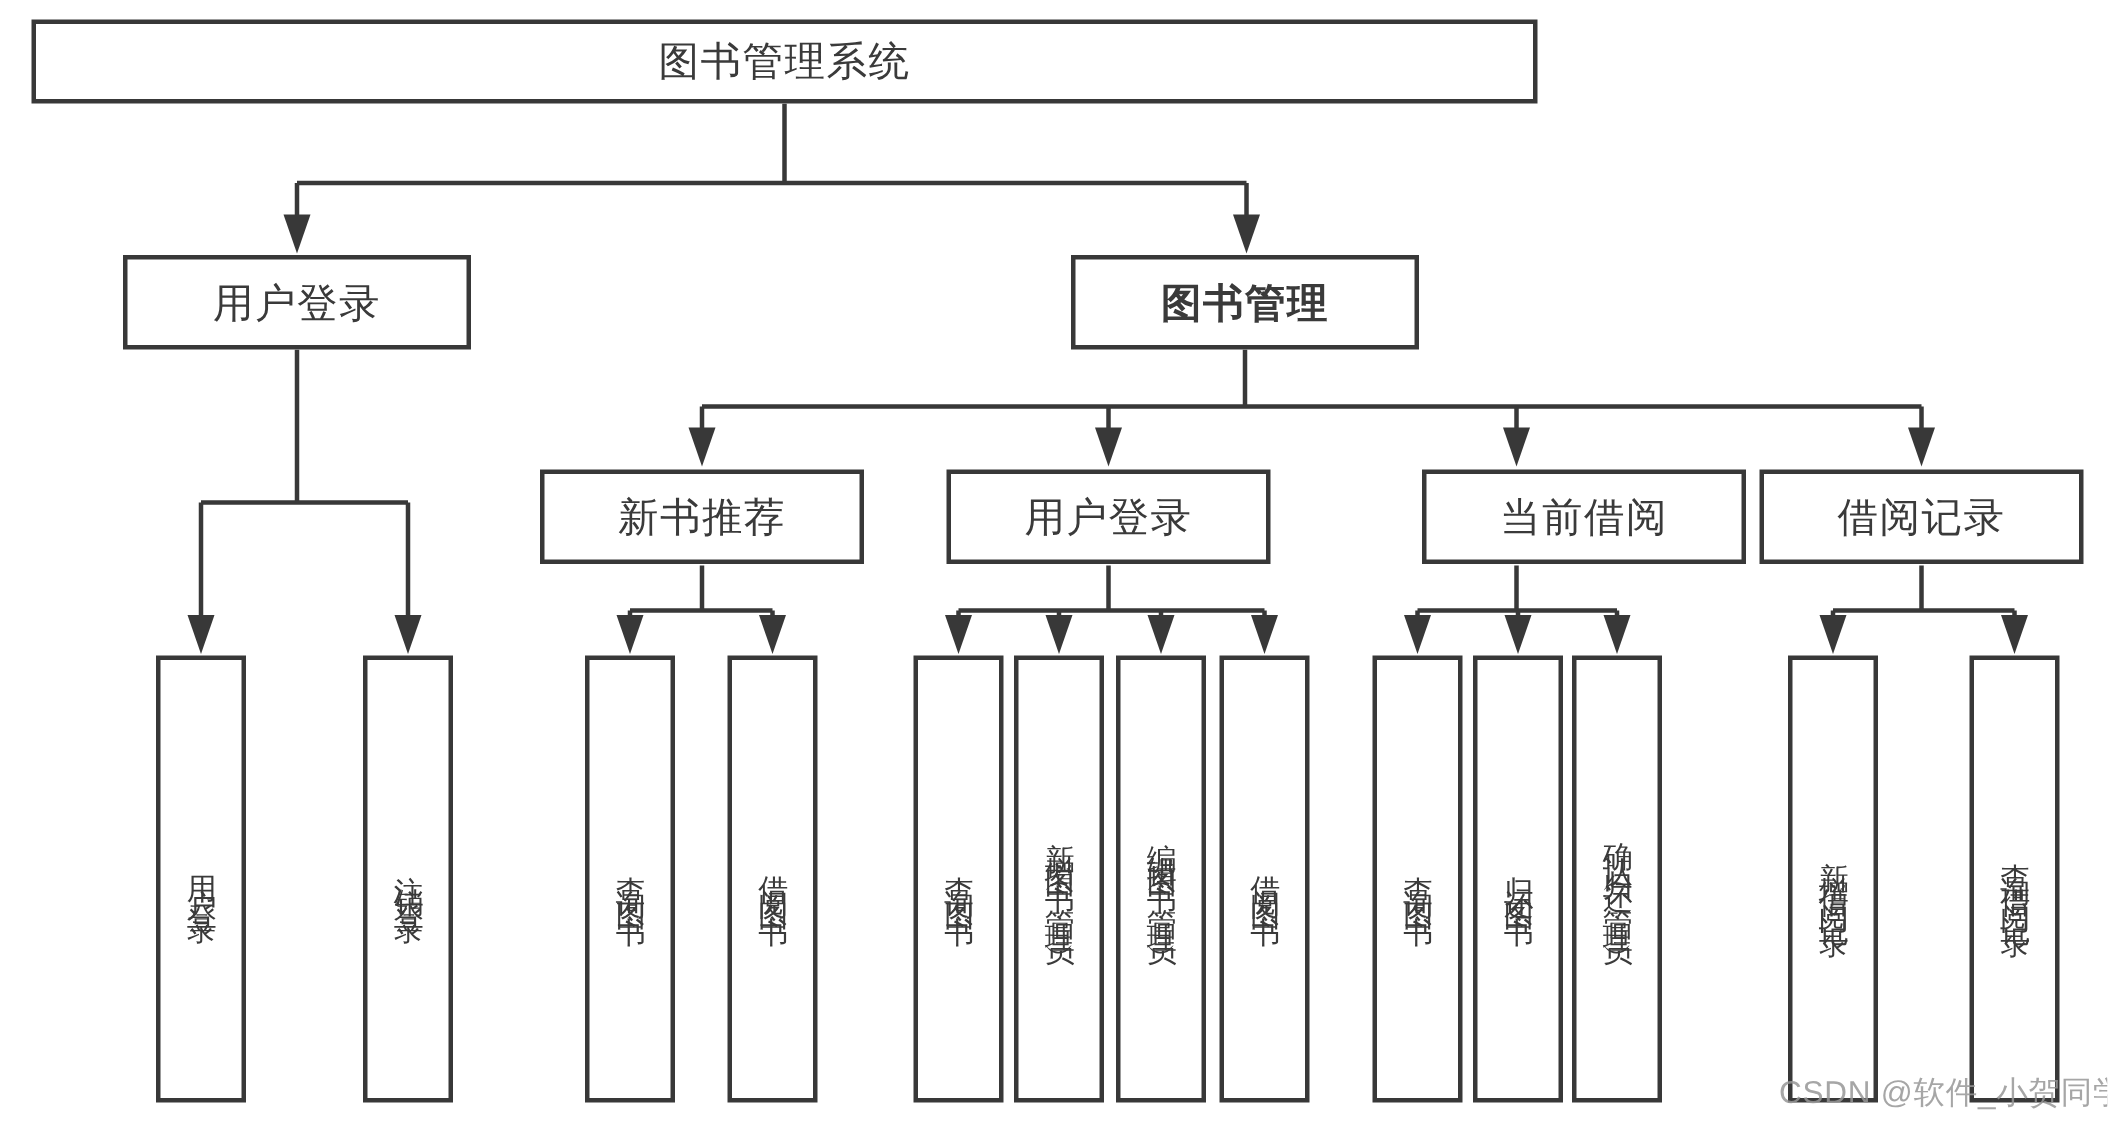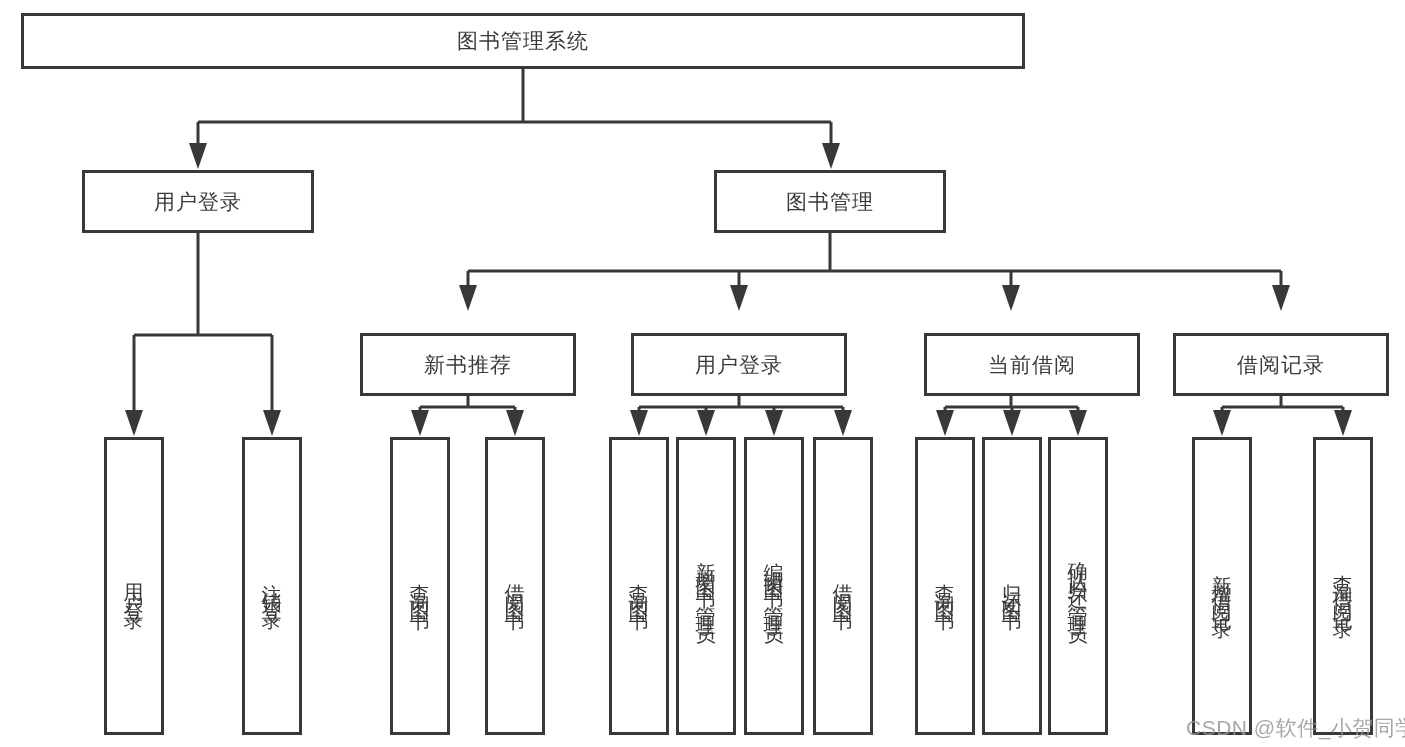--- a/index.html
+++ b/index.html
@@ -35,34 +35,34 @@
     position: absolute;
     box-sizing: border-box;
     border: 3px solid #383838;
     background: #ffffff;
     display: flex;
     align-items: center;
     justify-content: center;
     color: #3a3a3a;
   }
   .box.h .label {
-    font-size: 21px;
+    font-size: 27px;
     letter-spacing: 1px;
     white-space: nowrap;
   }
   .box.v .label {
     writing-mode: vertical-rl;
     text-orientation: mixed;
     font-size: 20px;
     line-height: 1;
     letter-spacing: 9px;
   }
   .root  { left: 21px;  top: 13px;  width: 1004px; height: 56px; }
   .lvl2  { top: 170px; width: 232px; height: 63px; }
-  .lvl3  { top: 313px; width: 216px; height: 63px; margin-top: 20px; }
+  .lvl3  { top: 313px; width: 216px; height: 63px; }
   .leaf  { top: 437px; width: 60px;  height: 298px; }
   #watermark {
     position: absolute;
     left: 1186px;
     top: 714px;
     font-size: 21px;
     letter-spacing: 0.5px;
     color: rgba(150, 150, 150, 0.85);
     white-space: nowrap;
     z-index: 5;
@@ -123,31 +123,31 @@
     </g>
   </svg>
 
   <div class="box h root">
     <span class="label">图书管理系统</span>
   </div>
 
   <div class="box h lvl2" style="left:82px;">
     <span class="label">用户登录</span>
   </div>
-  <div class="box h lvl2" style="left:714px;">
+  <div class="box h lvl2" style="left:714px;font-weight:bold;">
     <span class="label">图书管理</span>
   </div>
 
   <div class="box h lvl3" style="left:360px;">
     <span class="label">新书推荐</span>
   </div>
   <div class="box h lvl3" style="left:631px;">
     <span class="label">用户登录</span>
   </div>
-  <div class="box h lvl3" style="left:924px;align-items:center;">
+  <div class="box h lvl3" style="left:948px;align-items:center;">
     <span class="label">当前借阅</span>
   </div>
   <div class="box h lvl3" style="left:1173px;align-items:center;">
     <span class="label">借阅记录</span>
   </div>
 
   <div class="box v leaf" style="left:104px;">
     <span class="label">用户登录</span>
   </div>
   <div class="box v leaf" style="left:242px;">

